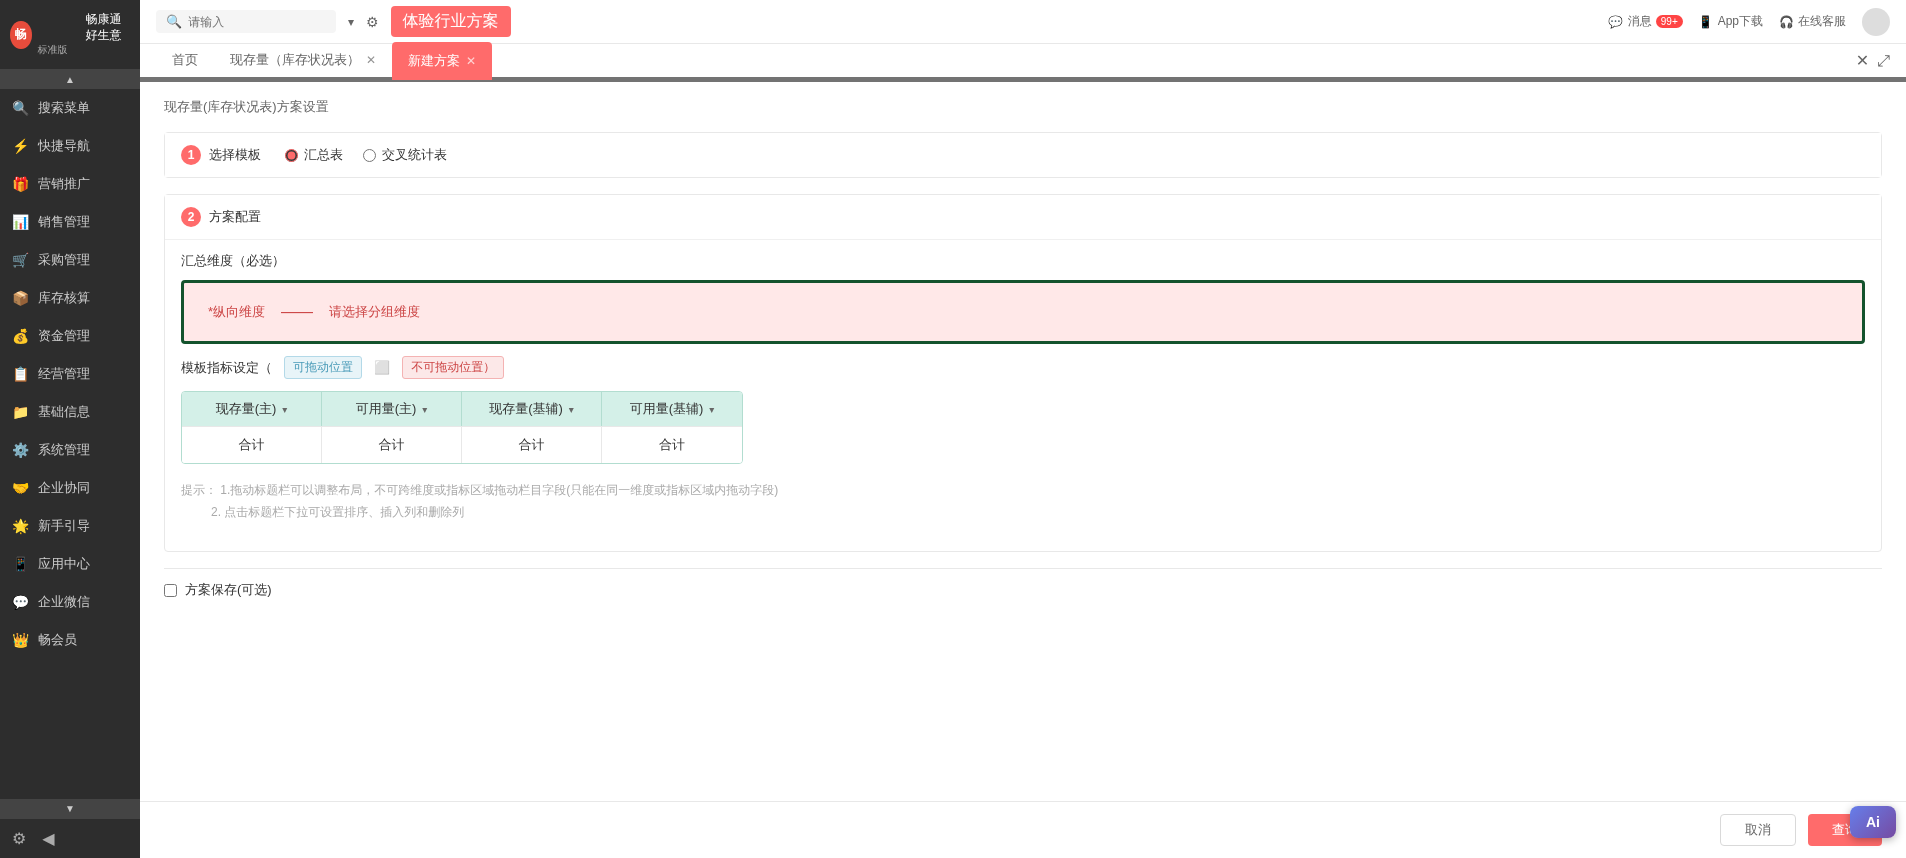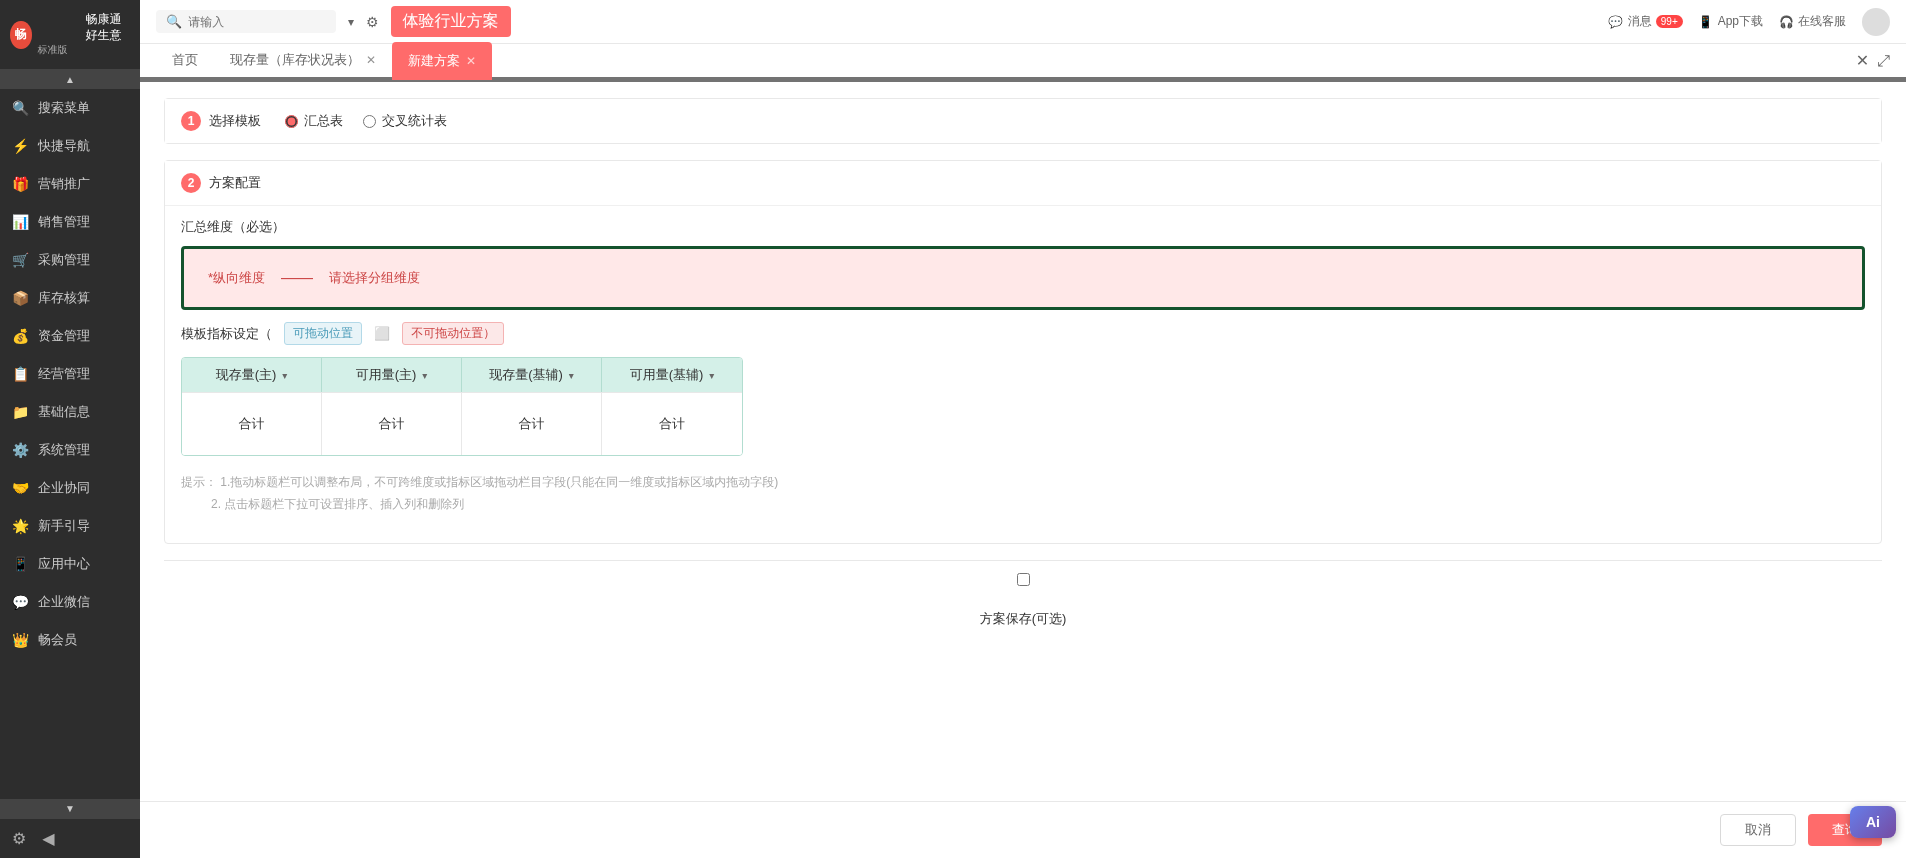--- a/index.html
+++ b/index.html
@@ -368,21 +368,21 @@
     .stats-header-cell .chevron { font-size: 10px; color: #666; }
     .stats-body-row {
       display: flex;
       background: #fff;
       border-top: 1px solid #e8e8e8;
     }
     .stats-body-cell {
       display: flex;
       align-items: center;
       justify-content: center;
-      padding: 22px 24px;
+      padding: 9px 24px;
       font-size: 13px;
       color: #333;
       border-right: 1px solid #e8e8e8;
       min-width: 140px;
     }
     .stats-body-cell:last-child { border-right: none; }
 
     
     .tips-section {
       margin: 16px 0;
@@ -390,25 +390,24 @@
     .tip-item {
       font-size: 12px;
       color: #aaa;
       line-height: 1.8;
     }
 
     
     .save-option {
       display: flex;
       align-items: center;
-      gap: 24px;
+      gap: 8px;
       margin-top: 8px;
       padding: 12px 0;
       border-top: 1px solid #e8e8e8;
-      flex-direction: column;
     }
     .save-option input[type=checkbox] { cursor: pointer; }
     .save-option label { font-size: 13px; color: #333; cursor: pointer; }
 
     
     .bottom-actions {
       display: flex;
       justify-content: flex-end;
       gap: 12px;
       padding: 12px 24px;
@@ -573,20 +572,21 @@
       <span class="tab-close">✕</span>
     </div>
     <div class="tabs-actions">
       <span class="icon-btn">✕</span>
       <span class="icon-btn">⤢</span>
     </div>
   </div>
 
   <div class="content">
     <div class="content-inner">
+      <div class="page-title">现存量(库存状况表)方案设置</div>
 
       <div class="section">
         <div class="section-header">
           <div class="step-badge">1</div>
           <span class="section-title">选择模板</span>
           <div class="radio-group" style="margin-left: 16px;">
             <label class="radio-item">
               <input type="radio" name="template" checked="" style="">
               <span class="radio-label">汇总表</span>
             </label>

